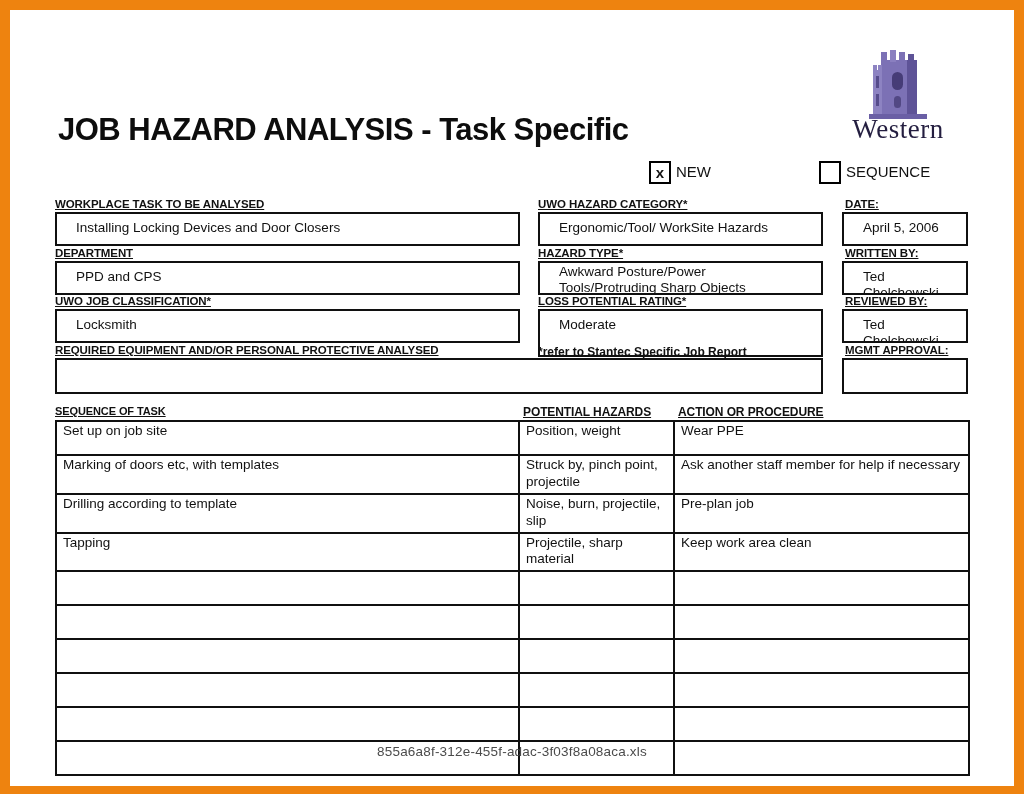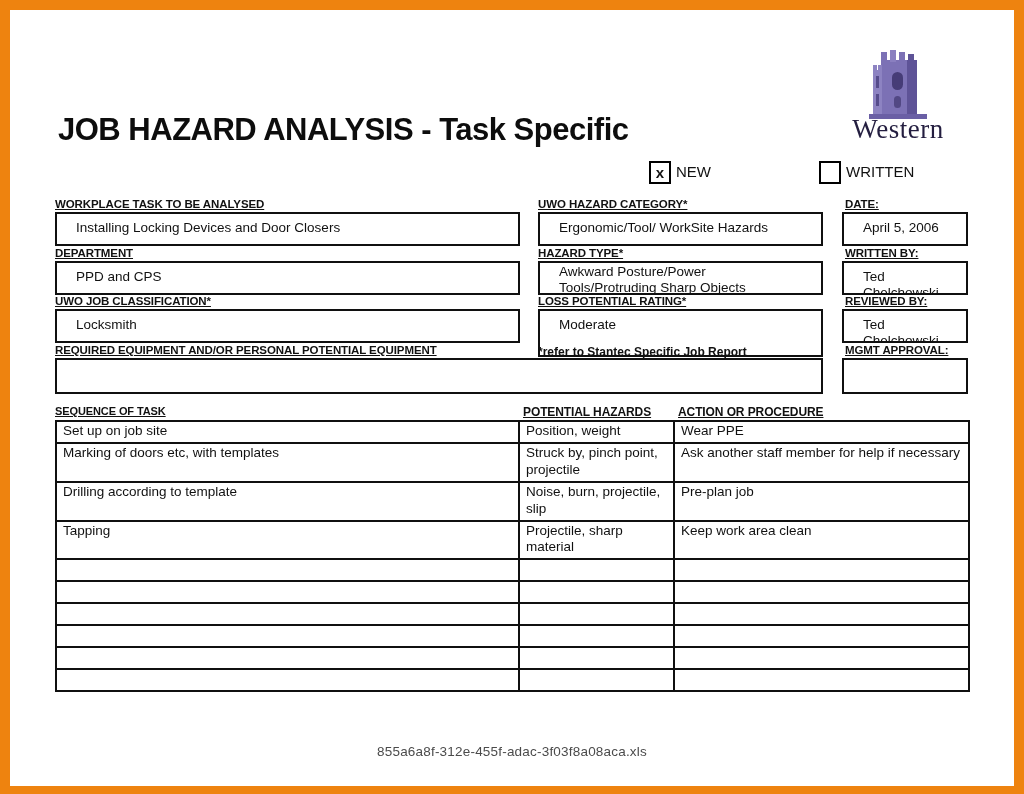--- a/index.html
+++ b/index.html
@@ -50,21 +50,21 @@
   .box.two-line { padding-top:1px; }
 
   .task-table {
     position:absolute; left:55px; top:420px; width:913px;
     border-collapse:collapse; table-layout:fixed;
   }
   .task-table td {
     border:2px solid #101010; font-size:13.5px; vertical-align:top;
     padding:1px 6px 2px 6px; line-height:1.25; overflow:hidden;
   }
-  .task-table tr { height:22px; }
+  .task-table tr { height:34px; }
   .act-link { display:block; color:var(--link,#2b2bdd); text-decoration:underline; cursor:pointer; }
 
   .footer {
     position:absolute; left:0; top:744px; width:1024px; text-align:center;
     font-size:13.5px; color:#4b4b4b; letter-spacing:0.2px;
   }
 </style>
 </head>
 <body>
 
@@ -94,21 +94,21 @@
   </div>
 
   <div class="checkbox" style="left:649px; top:161px;">
     <span>x</span>
   </div>
   <div class="cb-label" style="left:676px; top:163px;">NEW</div>
 
   <div class="checkbox" style="left:819px; top:161px;">
     <span></span>
   </div>
-  <div class="cb-label" style="left:846px; top:163px;">WRITTEN</div>
+  <div class="cb-label" style="left:846px; top:163px;">SEQUENCE</div>
 
   <div class="lbl" style="left:55px; top:198px;">WORKPLACE TASK TO BE ANALYSED</div>
   <div class="box" style="left:55px; top:212px; width:465px; height:34px;">Installing Locking Devices and Door Closers</div>
 
   <div class="lbl" style="left:538px; top:198px;">UWO HAZARD CATEGORY*</div>
   <div class="box" style="left:538px; top:212px; width:285px; height:34px;">Ergonomic/Tool/ WorkSite Hazards</div>
 
   <div class="lbl" style="left:845px; top:198px;">DATE:</div>
   <div class="box" style="left:842px; top:212px; width:126px; height:34px;">April 5, 2006</div>
 
@@ -123,21 +123,21 @@
 
   <div class="lbl" style="left:55px; top:295px;">UWO JOB CLASSIFICATION*</div>
   <div class="box" style="left:55px; top:309px; width:465px; height:34px;">Locksmith</div>
 
   <div class="lbl" style="left:538px; top:295px;">LOSS POTENTIAL RATING*</div>
   <div class="box" style="left:538px; top:309px; width:285px; height:48px;">Moderate</div>
 
   <div class="lbl" style="left:845px; top:295px;">REVIEWED BY:</div>
   <div class="box" style="left:842px; top:309px; width:126px; height:34px;">Ted Chelchowski</div>
 
-  <div class="lbl" style="left:55px; top:344px;">REQUIRED EQUIPMENT AND/OR PERSONAL POTENTIAL EQUIPMENT</div>
+  <div class="lbl" style="left:55px; top:344px;">REQUIRED EQUIPMENT AND/OR PERSONAL PROTECTIVE ANALYSED</div>
   <div class="box" style="left:55px; top:358px; width:768px; height:36px;"></div>
 
   <div class="note" style="left:538px; top:345px;">*refer to Stantec Specific Job Report</div>
 
   <div class="lbl" style="left:845px; top:344px;">MGMT APPROVAL:</div>
   <div class="box" style="left:842px; top:358px; width:126px; height:36px;"></div>
 
   <div class="lbl" style="left:55px; top:405px; font-size:11px;">SEQUENCE OF TASK</div>
   <div class="lbl" style="left:523px; top:405px; font-size:12px;">POTENTIAL HAZARDS</div>
   <div class="lbl" style="left:678px; top:405px; font-size:12px;">ACTION OR PROCEDURE</div>

